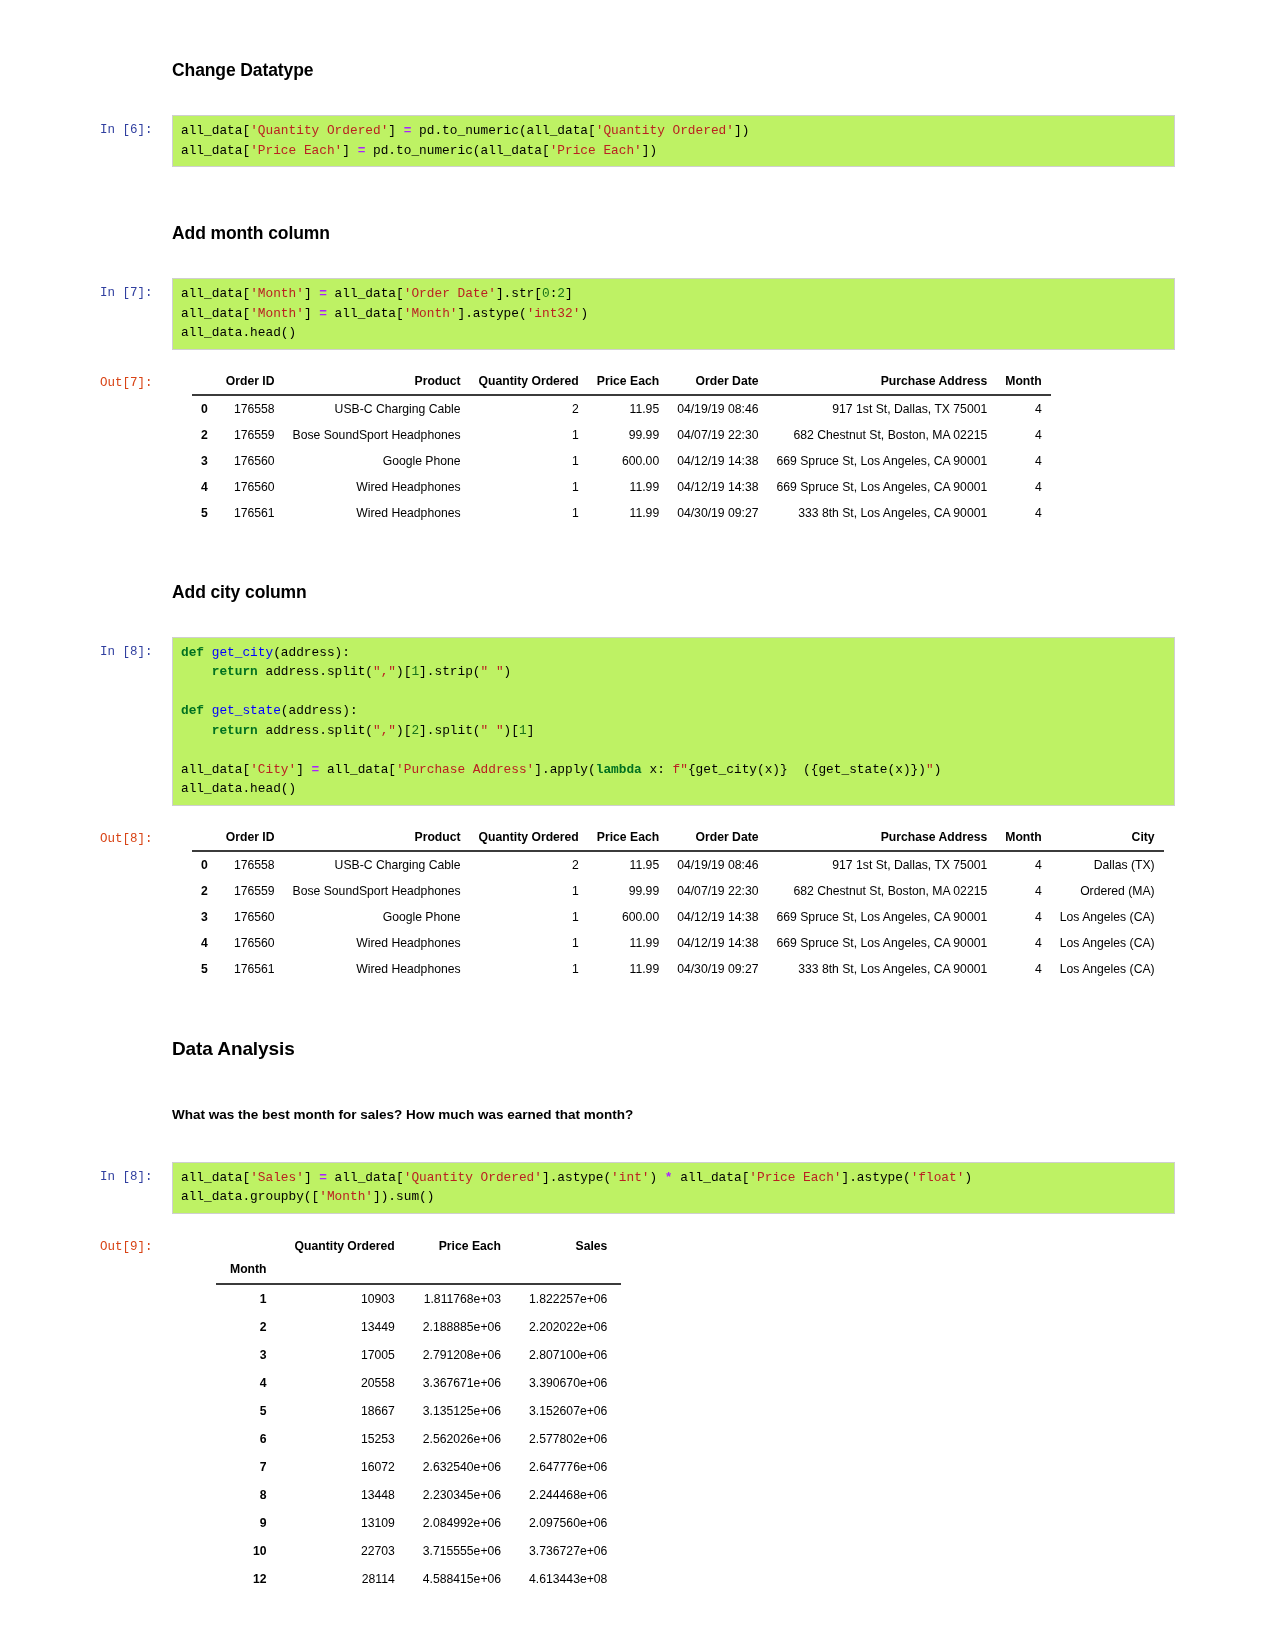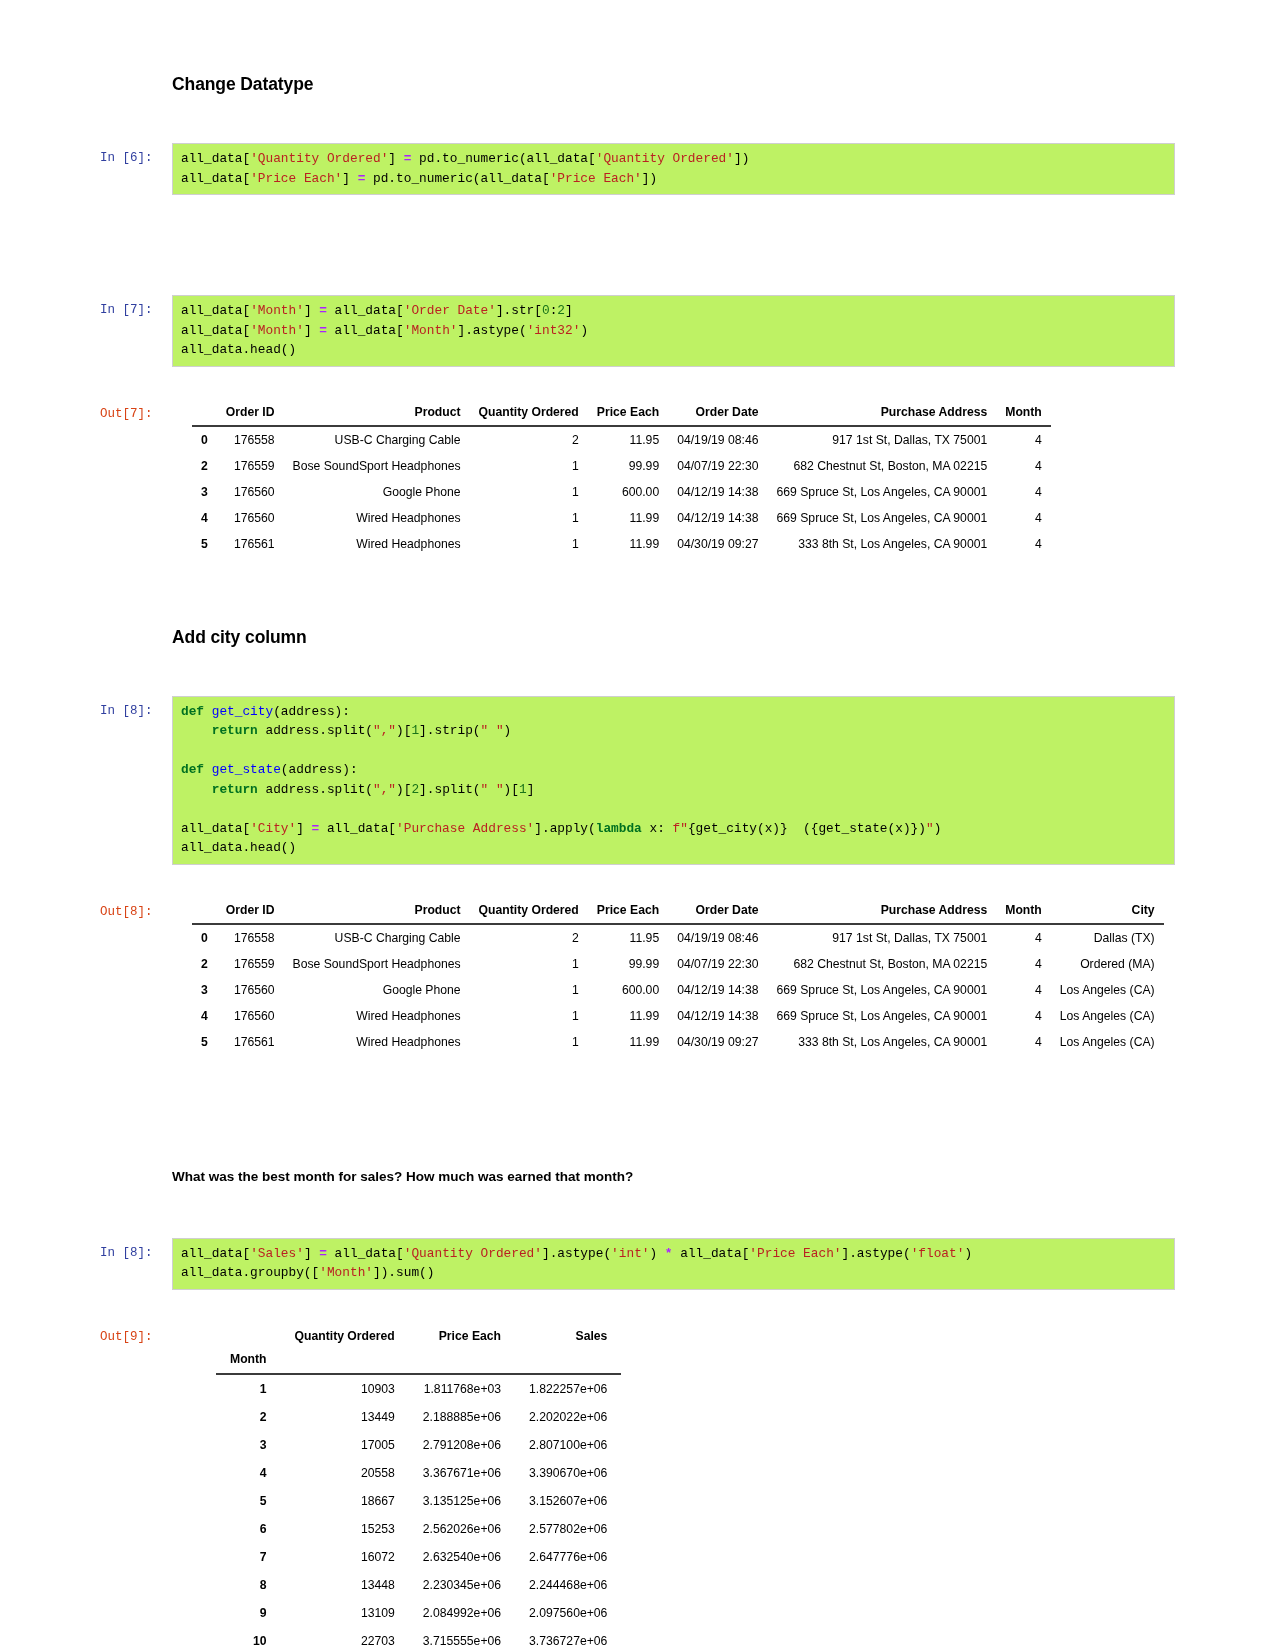--- a/index.html
+++ b/index.html
@@ -19,21 +19,20 @@
     padding: 60px 100px 0 100px;
     box-sizing: border-box;
     width: 1275px;
   }
 
   
   .nb-row {
     display: flex;
     align-items: flex-start;
     width: 100%;
-    margin-top: 14px;
   }
   .prompt {
     width: 72px;
     min-width: 72px;
     text-align: left;
     padding-right: 9px;
     font-family: Liberation Mono, monospace;
     font-size: 12.5px;
     line-height: 19px;
     color: #303F9F;
@@ -165,20 +164,26 @@
   </div>
   <div class="gap-md"></div>
   <div class="nb-row">
     <div class="prompt">In [6]:</div>
     <div class="code-cell"><span>all_data[</span><span class="str">'Quantity Ordered'</span><span>] </span><span class="op">=</span><span> pd.to_numeric(all_data[</span><span class="str">'Quantity Ordered'</span><span>])</span>
 <span>all_data[</span><span class="str">'Price Each'</span><span>] </span><span class="op">=</span><span> pd.to_numeric(all_data[</span><span class="str">'Price Each'</span><span>])</span></div>
   </div>
 
   <div class="gap-xl"></div>
 
+  <div class="nb-row">
+    <div class="prompt blank">&nbsp;</div>
+    <div class="md-block" style="padding-left:0">
+      <h2 class="md-h">Add month column</h2>
+    </div>
+  </div>
   <div class="gap-md"></div>
   <div class="nb-row">
     <div class="prompt">In [7]:</div>
     <div class="code-cell"><span>all_data[</span><span class="str">'Month'</span><span>] </span><span class="op">=</span><span> all_data[</span><span class="str">'Order Date'</span><span>].str[</span><span class="num">0</span><span>:</span><span class="num">2</span><span>]</span>
 <span>all_data[</span><span class="str">'Month'</span><span>] </span><span class="op">=</span><span> all_data[</span><span class="str">'Month'</span><span>].astype(</span><span class="str">'int32'</span><span>)</span>
 <span>all_data.head()</span></div>
   </div>
   <div class="gap-sm"></div>
   <div class="nb-row">
     <div class="prompt out">Out[7]:</div>
@@ -346,20 +351,26 @@
               <td>4</td>
               <td>Los Angeles (CA)</td>
             </tr>
           </tbody>
         </table>
     </div>
   </div>
 
   <div class="gap-xl"></div>
 
+  <div class="nb-row">
+    <div class="prompt blank">&nbsp;</div>
+    <div class="md-block" style="padding-left:0">
+      <h2 class="md-h" style="font-size:19px">Data Analysis</h2>
+    </div>
+  </div>
   <div class="gap-lg"></div>
   <div class="nb-row">
     <div class="prompt blank">&nbsp;</div>
     <div class="md-block" style="padding-left:0">
       <p class="md-p">What was the best month for sales? How much was earned that month?</p>
     </div>
   </div>
   <div class="gap-md"></div>
   <div class="nb-row">
     <div class="prompt">In [8]:</div>
@@ -440,26 +451,20 @@
               <td>2.084992e+06</td>
               <td>2.097560e+06</td>
             </tr>
             <tr>
               <th>10</th>
               <td>22703</td>
               <td>3.715555e+06</td>
               <td>3.736727e+06</td>
             </tr>
             <tr>
-              <th>11</th>
-              <td>19798</td>
-              <td>3.180601e+06</td>
-              <td>3.199603e+06</td>
-            </tr>
-            <tr>
               <th>12</th>
               <td>28114</td>
               <td>4.588415e+06</td>
               <td>4.613443e+08</td>
             </tr>
           </tbody>
         </table>
     </div>
   </div>
 

